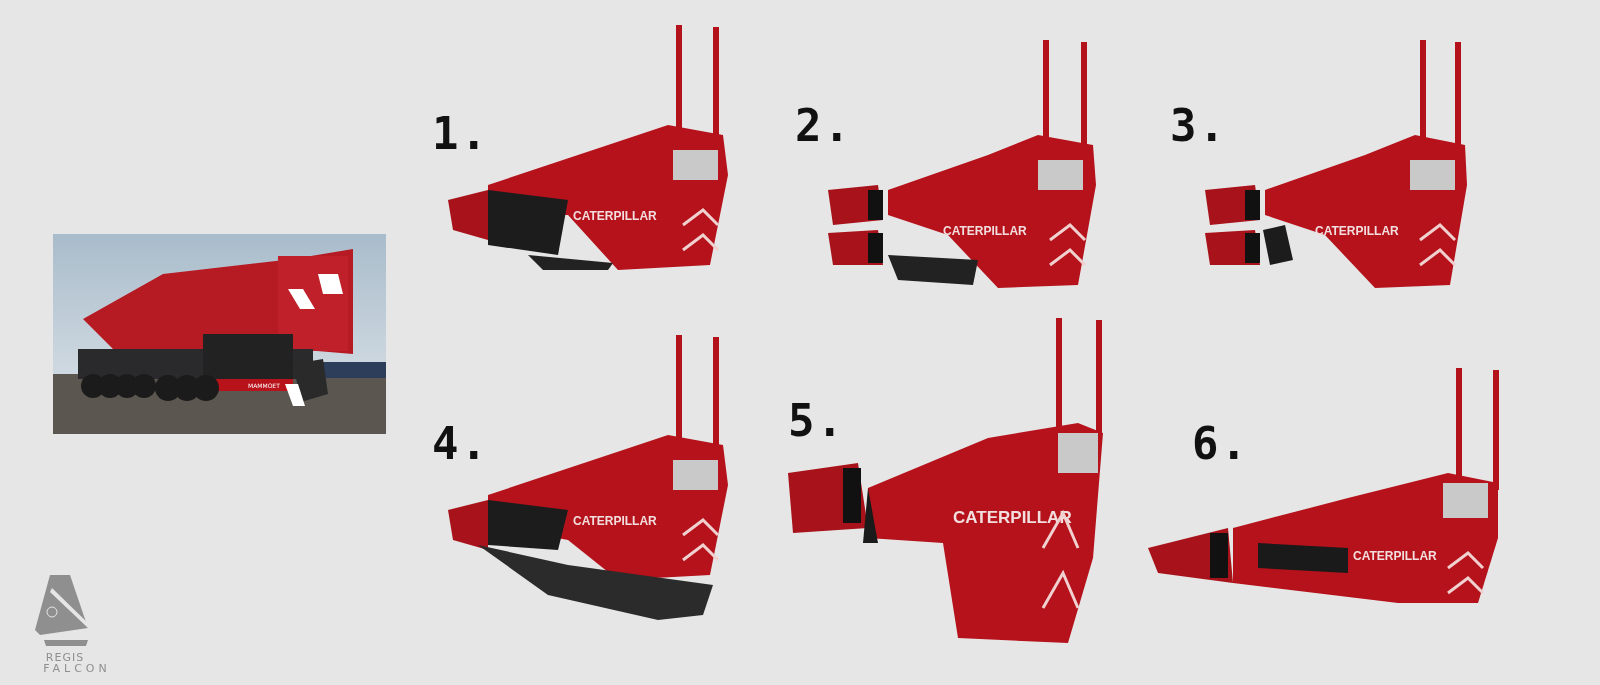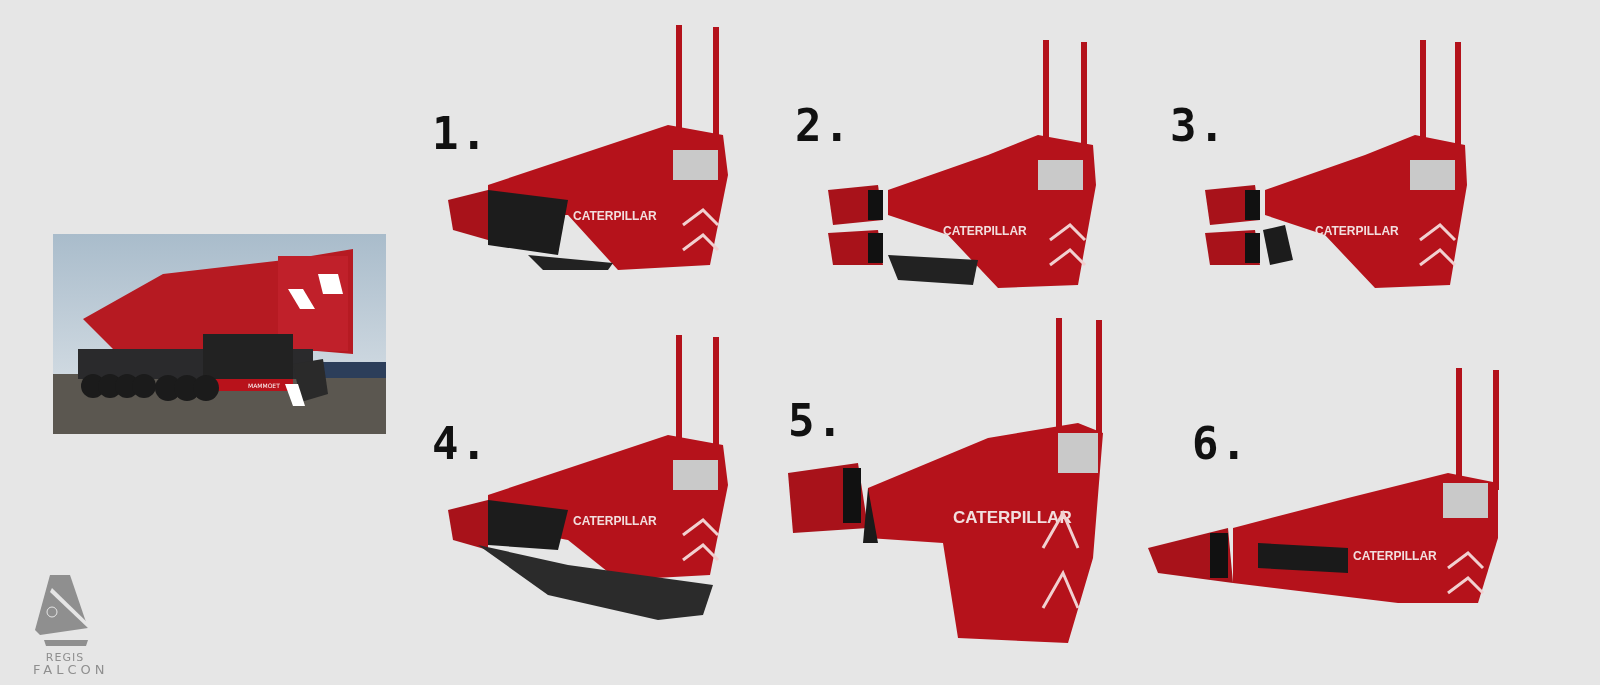--- a/index.html
+++ b/index.html
@@ -3,21 +3,21 @@
 <meta charset="utf-8">
 <style>
   html, body { margin:0; padding:0; }
   body { width:1600px; height:685px; background:#e6e6e6; position:relative; overflow:hidden; font-family:"DejaVu Sans", sans-serif; }
   .abs { position:absolute; }
   .ref-photo { left:53px; top:234px; width:333px; height:200px; overflow:hidden; }
   .num { font-family:"DejaVu Sans Mono", monospace; font-size:44px; color:#111; letter-spacing:2px; font-weight:bold; }
   .variant { position:absolute; }
   .logo { left:30px; top:570px; width:70px; height:100px; }
   .logo-text1 { position:absolute; left:0; width:70px; top:81px; text-align:center; font-size:11px; color:#8f8f8f; letter-spacing:1px; }
-  .logo-text2 { position:absolute; left:3px; width:70px; top:92px; text-align:center; font-size:13px; color:#8f8f8f; letter-spacing:4px; }
+  .logo-text2 { position:absolute; left:12px; width:70px; top:92px; text-align:center; font-size:11px; color:#8f8f8f; letter-spacing:4px; }
   .cat { font-family:"Liberation Sans", sans-serif; font-weight:bold; fill:#f2dede; }
 </style>
 </head>
 <body>
 
 <div class="abs ref-photo">
   <svg width="333" height="200" viewBox="0 0 333 200">
     <defs>
       <linearGradient id="sky" x1="0" y1="0" x2="0" y2="1">
         <stop offset="0" stop-color="#a9bccb"></stop>

